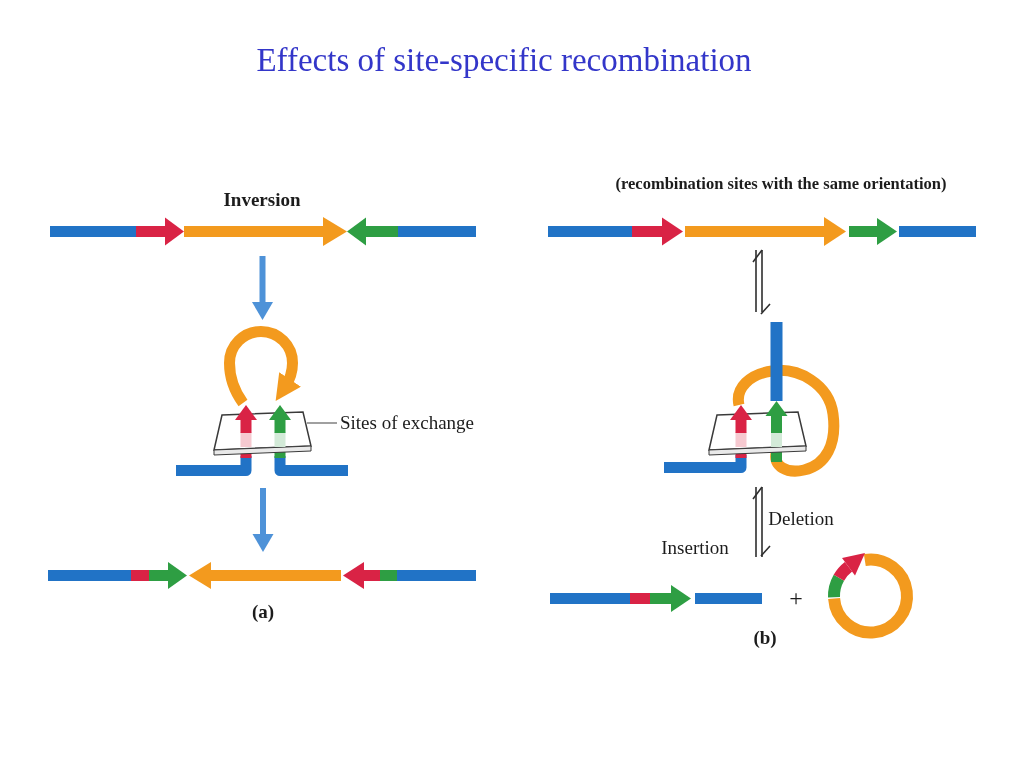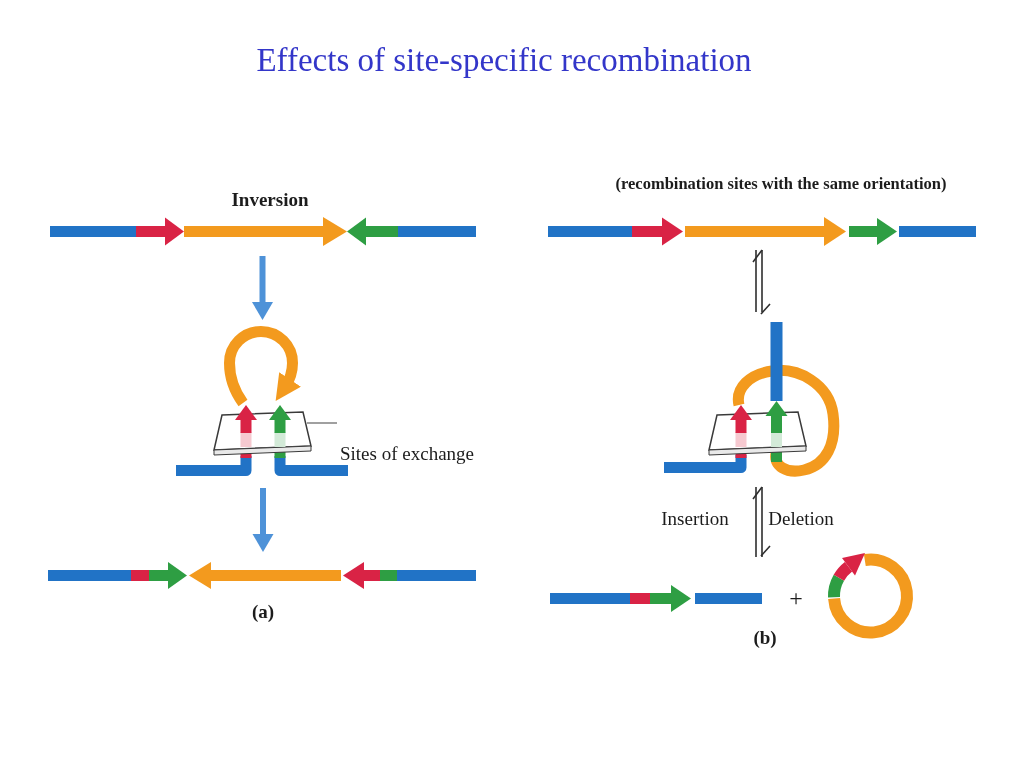--- a/index.html
+++ b/index.html
@@ -6,21 +6,21 @@
   #slide{position:relative;width:1024px;height:768px;background:#fff;overflow:hidden;
          font-family:"Liberation Serif","DejaVu Serif",serif;}
   .lbl{position:absolute;white-space:nowrap;color:#1c1c1c;}
   .ctr{transform:translateX(-50%);text-align:center;}
   #main-title{font-size:33px;color:var(--title-blue);}
   .panel-heading{font-size:19px;font-weight:bold;line-height:1.0;}
   .panel-subheading{font-size:16.5px;font-weight:bold;line-height:1.15;margin-left:48px;}
   .process-label{font-size:19px;}
   .caption{font-size:19px;font-weight:bold;}
   #plus-sign{font-size:24px;}
-  #sites-label{font-size:19px;margin-top:31px;}
+  #sites-label{font-size:19px;}
   svg{position:absolute;left:0;top:0;}
   .f-blue{fill:var(--dna-blue);}
   .f-lblue{fill:var(--arrow-blue);}
   .f-red{fill:var(--site-red);}
   .f-green{fill:var(--site-green);}
   .f-orange{fill:var(--gene-orange);}
   .f-pink{fill:var(--fade-pink);}
   .f-lgreen{fill:var(--fade-green);}
   .s-orange{stroke:var(--gene-orange);fill:none;}
   .s-blue{stroke:var(--dna-blue);fill:none;}
@@ -164,31 +164,31 @@
     <g>
       <path class="s-orange" stroke-width="12" d="M 864.8,560 A 36.5 36.5 0 1 1 834.1,598.5"></path>
       <path stroke="var(--site-green)" fill="none" stroke-width="12" d="M 834,597.3 A 36.5 36.5 0 0 1 838.9,577.7"></path>
       <path stroke="var(--site-red)" fill="none" stroke-width="12" d="M 838.9,577.8 A 36.5 36.5 0 0 1 848.5,566.8"></path>
       <polygon class="f-red" points="865,553 855,575.5 842,558"></polygon>
     </g>
   </svg>
 
   <div id="main-title" class="lbl ctr" style="left:504px;top:42px;">Effects of site-specific recombination</div>
 
-  <div class="lbl ctr panel-heading" style="left:262px;top:190px;margin-left:8px;">Inversion</div>
+  <div class="lbl ctr panel-heading" style="left:262px;top:190px;">Inversion</div>
 
   <div class="lbl ctr" style="left:757px;top:175px;">
     <div class="panel-subheading">(recombination sites with the same orientation)</div>
   </div>
 
   <div id="sites-label" class="lbl" style="left:340px;top:412px;">Sites of exchange</div>
 
   <div class="lbl ctr caption" style="left:263px;top:601px;">(a)</div>
 
-  <div class="lbl ctr process-label" style="left:695px;top:508px;">Insertion</div>
+  <div class="lbl ctr process-label" style="left:695px;top:537px;">Insertion</div>
 
   <div class="lbl ctr process-label" style="left:801px;top:508px;text-align:center;">Deletion</div>
 
   <div id="plus-sign" class="lbl ctr" style="left:796px;top:585px;">+</div>
 
   <div class="lbl ctr caption" style="left:765px;top:627px;">(b)</div>
 
 </div>
 
 </body></html>

